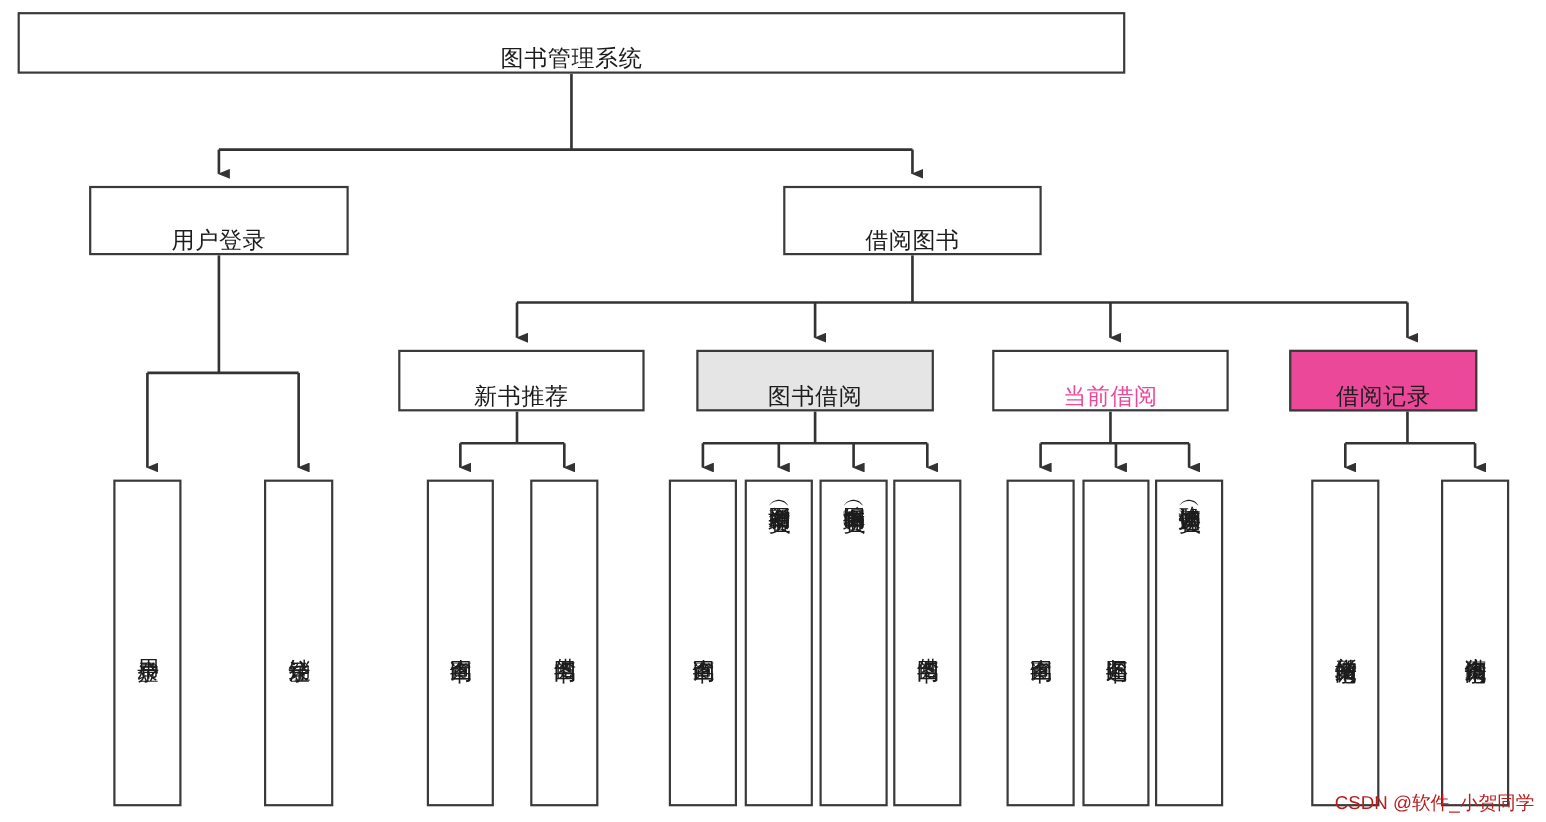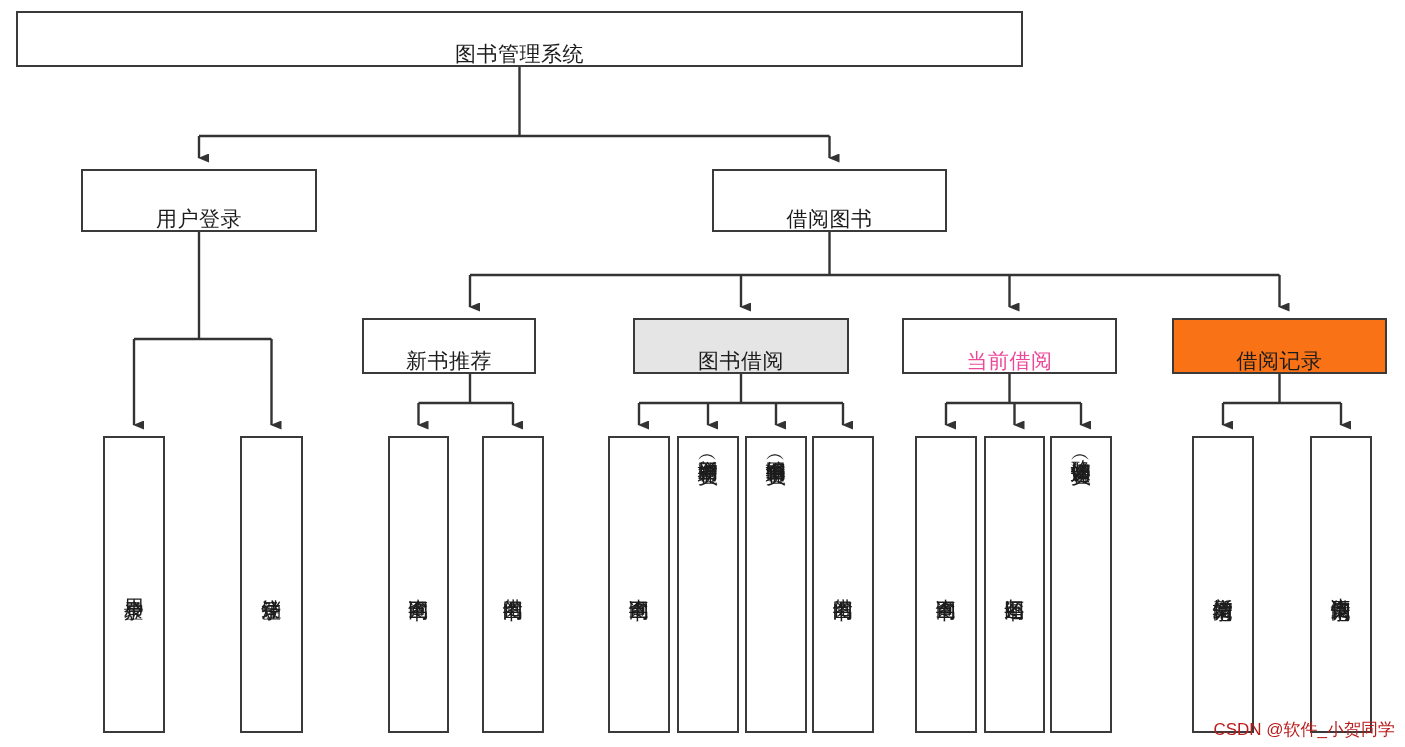--- a/index.html
+++ b/index.html
@@ -123,30 +123,30 @@
   <div id="node-layer">
       <div class="node-box" style="left: 16px; top: 11px; width: 1007px; height: 56px; border-color: rgb(58, 58, 58); background: rgb(255, 255, 255);">
         <span class="node-label-h" style="color: rgb(28, 28, 28);">图书管理系统</span>
       </div>
       <div class="node-box" style="left: 81px; top: 169px; width: 236px; height: 63px; border-color: rgb(58, 58, 58); background: rgb(255, 255, 255);">
         <span class="node-label-h" style="color: rgb(28, 28, 28);">用户登录</span>
       </div>
       <div class="node-box" style="left: 712px; top: 169px; width: 235px; height: 63px; border-color: rgb(58, 58, 58); background: rgb(255, 255, 255);">
         <span class="node-label-h" style="color: rgb(28, 28, 28);">借阅图书</span>
       </div>
-      <div class="node-box" style="left: 362px; top: 318px; width: 174px; height: 56px; border-color: rgb(58, 58, 58); background: rgb(255, 255, 255);">
+      <div class="node-box" style="left: 362px; top: 318px; width: 224px; height: 56px; border-color: rgb(58, 58, 58); background: rgb(255, 255, 255);">
         <span class="node-label-h" style="color: rgb(28, 28, 28);">新书推荐</span>
       </div>
       <div class="node-box" style="left: 633px; top: 318px; width: 216px; height: 56px; border-color: rgb(58, 58, 58); background: #e5e5e5;">
         <span class="node-label-h" style="color: rgb(28, 28, 28);">图书借阅</span>
       </div>
       <div class="node-box" style="left: 902px; top: 318px; width: 215px; height: 56px; border-color: rgb(58, 58, 58); background: rgb(255, 255, 255);">
         <span class="node-label-h" style="color: #ec4899;">当前借阅</span>
       </div>
-      <div class="node-box" style="left: 1172px; top: 318px; width: 215px; height: 56px; border-color: rgb(58, 58, 58); background: #f97316;">
+      <div class="node-box" style="left: 1172px; top: 318px; width: 171px; height: 56px; border-color: rgb(58, 58, 58); background: #ec4899;">
         <span class="node-label-h" style="color: rgb(28, 28, 28);">借阅记录</span>
       </div>
       <div class="node-box leaf-box center-v" style="left: 103px; top: 436px; width: 62px; height: 297px; border-color: rgb(58, 58, 58); background: rgb(255, 255, 255);">
         <span class="node-label-v" style="color: rgb(28, 28, 28);">用户登录</span>
       </div>
       <div class="node-box leaf-box center-v" style="left: 240px; top: 436px; width: 63px; height: 297px; border-color: rgb(58, 58, 58); background: rgb(255, 255, 255);">
         <span class="node-label-v" style="color: rgb(28, 28, 28);">注销登录</span>
       </div>
       <div class="node-box leaf-box center-v" style="left: 388px; top: 436px; width: 61px; height: 297px; border-color: rgb(58, 58, 58); background: rgb(255, 255, 255);">
         <span class="node-label-v" style="color: rgb(28, 28, 28);">查询图书</span>

